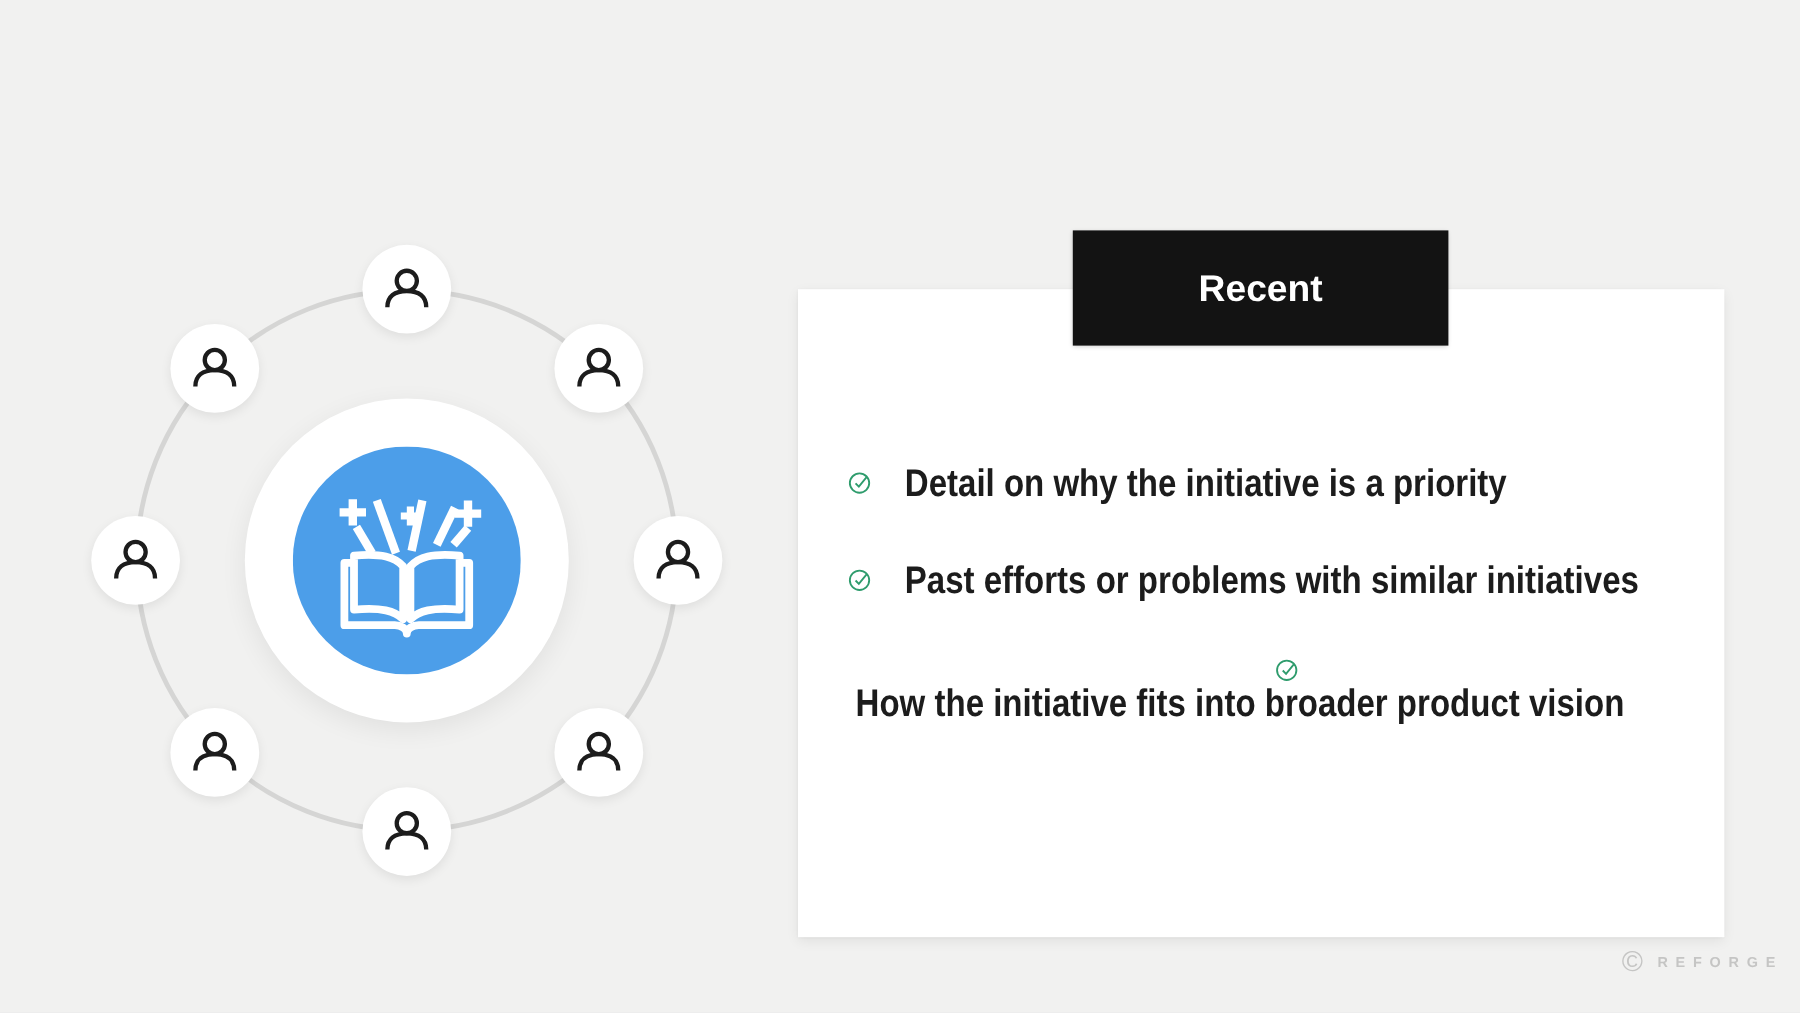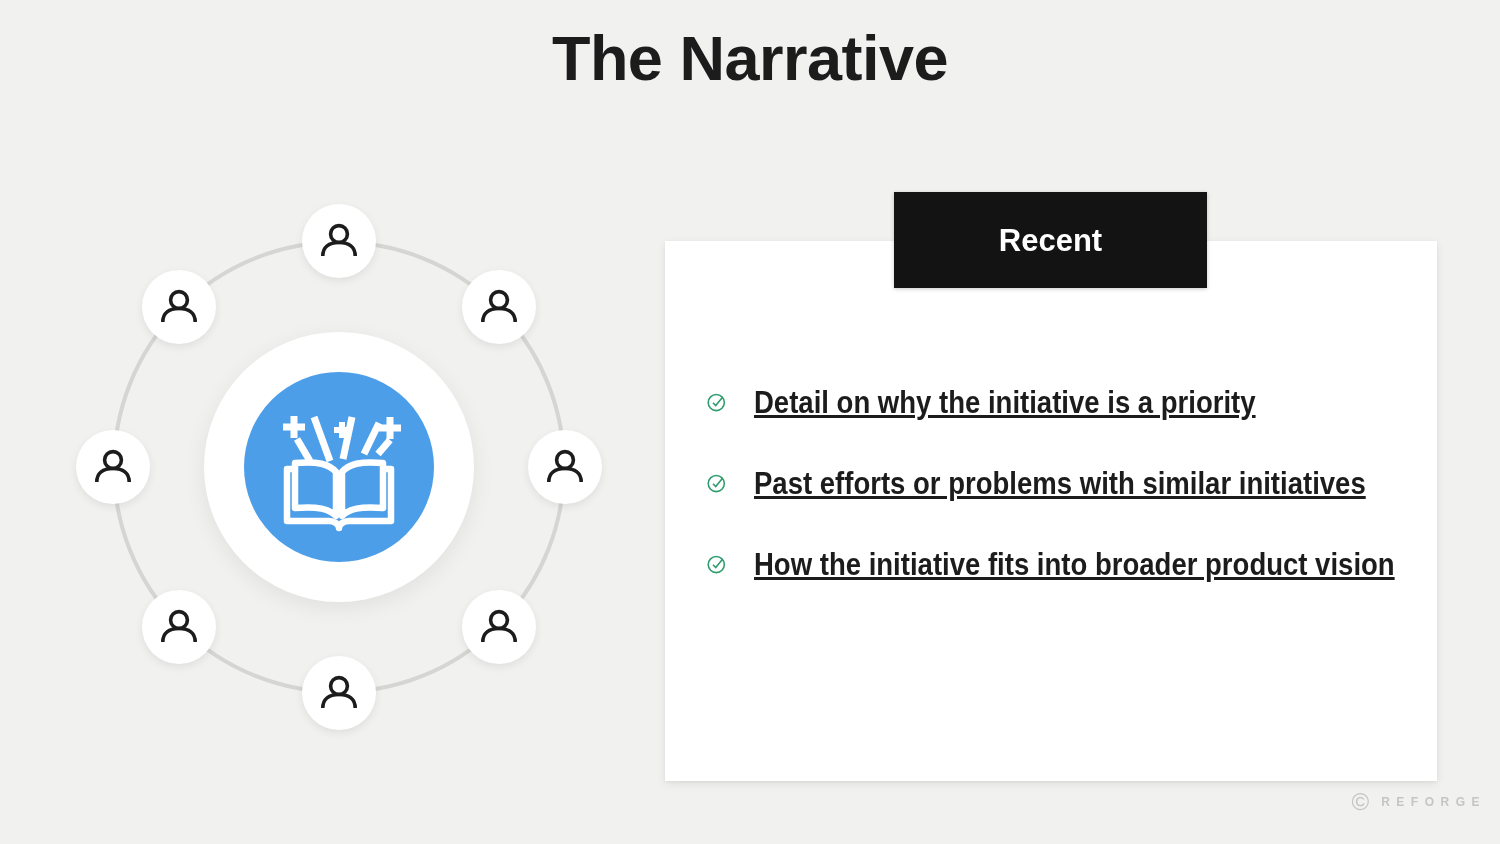--- a/index.html
+++ b/index.html
@@ -51,24 +51,24 @@
   .purpose-header{
     position:absolute;left:894px;top:192px;width:313px;height:96px;
     background:var(--header-bg,#131313);
     display:flex;align-items:center;justify-content:center;
     box-shadow:0 1px 4px rgba(0,0,0,.22);
   }
   .purpose-header-label{
     color:var(--header-text,#ffffff);font-size:31px;font-weight:700;line-height:1;
   }
   .bullet-list{
-    position:absolute;left:41px;top:144px;margin:0;padding:0;list-style:none;text-decoration:underline;
+    position:absolute;left:41px;top:144px;margin:0;padding:0;list-style:none;
   }
   .bullet{display:flex;align-items:center;height:34px;margin:0 0 47px 0;}
-  .bullet:last-child{margin-bottom:0;}
+  .bullet:last-child{margin-bottom:0;flex-direction:column;}
   .check-icon{width:22px;height:22px;flex:0 0 auto;margin-right:26px;color:var(--check-green,#2f9c6d);}
   .bullet-text{
     display:inline-block;white-space:nowrap;
     font-size:32px;font-weight:700;line-height:34px;
     transform:scaleX(0.86);transform-origin:0 50%;
     color:var(--text,#1c1c1c);
   }
   
   .watermark{
     position:absolute;right:14px;top:787px;height:30px;
@@ -76,21 +76,20 @@
     color:var(--watermark,#c5c5c4);
   }
   .watermark-symbol{font-size:24px;font-weight:400;line-height:1;margin-right:12px;}
   .watermark-brand{font-size:12px;font-weight:700;letter-spacing:6.5px;line-height:1;}
 </style>
 </head>
 <body>
 
 <div class="slide">
 
-  <div class="title">The Narrative</div>
 
   <div>
     <div class="orbit-ring"></div>
 
     <div class="center-circle">
       <svg class="center-icon" viewBox="0 0 190 190">
         <circle cx="95" cy="95" r="95" style="fill:var(--accent-blue,#4c9ee9)"></circle>
         <g stroke="#ffffff" fill="none">
 
           <g stroke-width="7">

